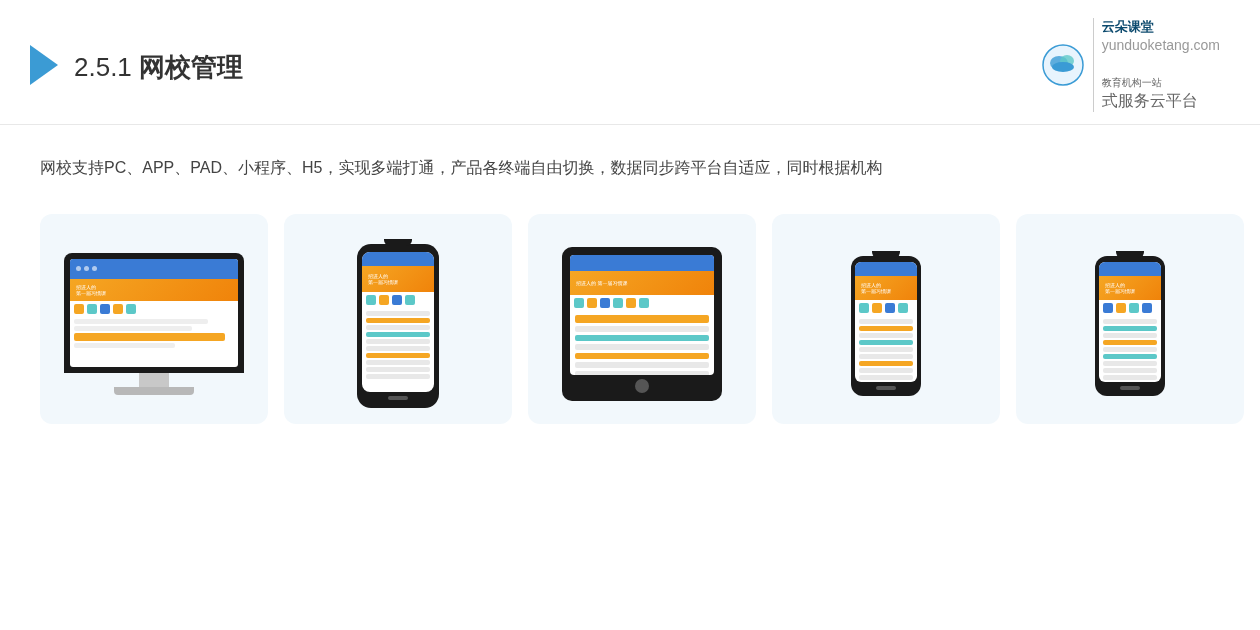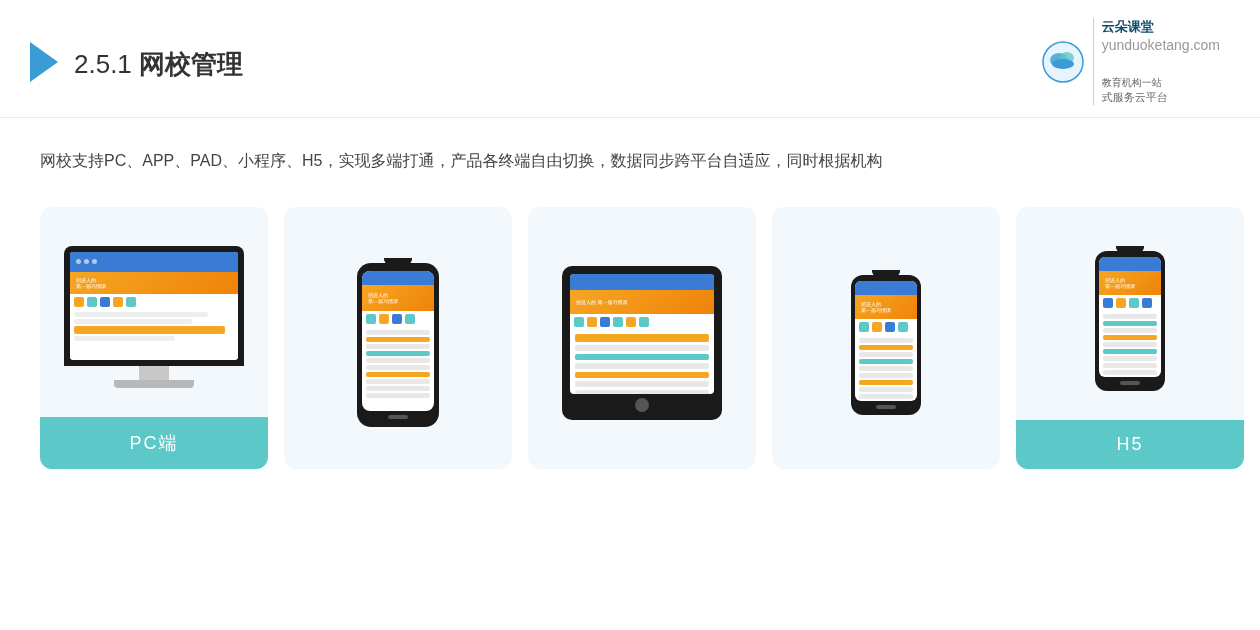--- a/index.html
+++ b/index.html
@@ -318,21 +318,21 @@
     <svg class="brand-icon" viewBox="0 0 44 44" xmlns="http://www.w3.org/2000/svg">
       <circle cx="22" cy="22" r="20" fill="#e8f4fd" stroke="#3a9bd5" stroke-width="1.5"></circle>
       <ellipse cx="18" cy="20" rx="9" ry="7" fill="#3a9bd5" opacity="0.8"></ellipse>
       <ellipse cx="26" cy="18" rx="7" ry="6" fill="#5cc8c8" opacity="0.8"></ellipse>
       <ellipse cx="22" cy="24" rx="11" ry="5" fill="#3a9bd5"></ellipse>
     </svg>
     <div class="brand-text">
       <span style="font-size:13px;color:#0c4a6e;font-weight:bold;text-align:center;">云朵课堂</span>
       <span style="font-size:14px;color:#999;">yunduoketang.com</span>
       <span style="font-size:10px;color:#666;margin-top:20px;">教育机构一站</span>
-      <span style="font-size:11px;color:#666;">式服务云平台</span>
+      <span style="font-size:16px;color:#666;">式服务云平台</span>
     </div>
   </div>
 </div>
 
 <div class="content">
   <div class="description">
     <div>网校支持PC、APP、PAD、小程序、H5，实现多端打通，产品各终端自由切换，数据同步跨平台自适应，同时根据机构</div>
   </div>
 
   <div class="cards-container">
@@ -360,21 +360,20 @@
               <div class="screen-content-block" style="width:80%;"></div>
               <div class="screen-content-block" style="width:70%;"></div>
               <div class="screen-content-block" style="width:90%;background:#f5a623;height:8px;"></div>
               <div class="screen-content-block" style="width:60%;"></div>
             </div>
           </div>
           <div class="monitor-stand"></div>
           <div class="monitor-base"></div>
         </div>
       </div>
-      <div class="card-label">PC端</div>
     </div>
 
     <div class="card">
       <div class="card-image-area">
         <div class="phone-mockup">
           <div class="phone-notch"></div>
           <div class="phone-body">
             <div class="phone-screen">
               <div class="phone-top-bar"></div>
               <div class="screen-banner" style="height:26px;">
@@ -497,17 +496,16 @@
                 <div class="phone-row accent2"></div>
                 <div class="phone-row"></div>
                 <div class="phone-row"></div>
                 <div class="phone-row"></div>
               </div>
             </div>
             <div class="phone-home"></div>
           </div>
         </div>
       </div>
-      <div class="card-label">H5</div>
     </div>
 
   </div>
 </div>
 
 </body></html>

